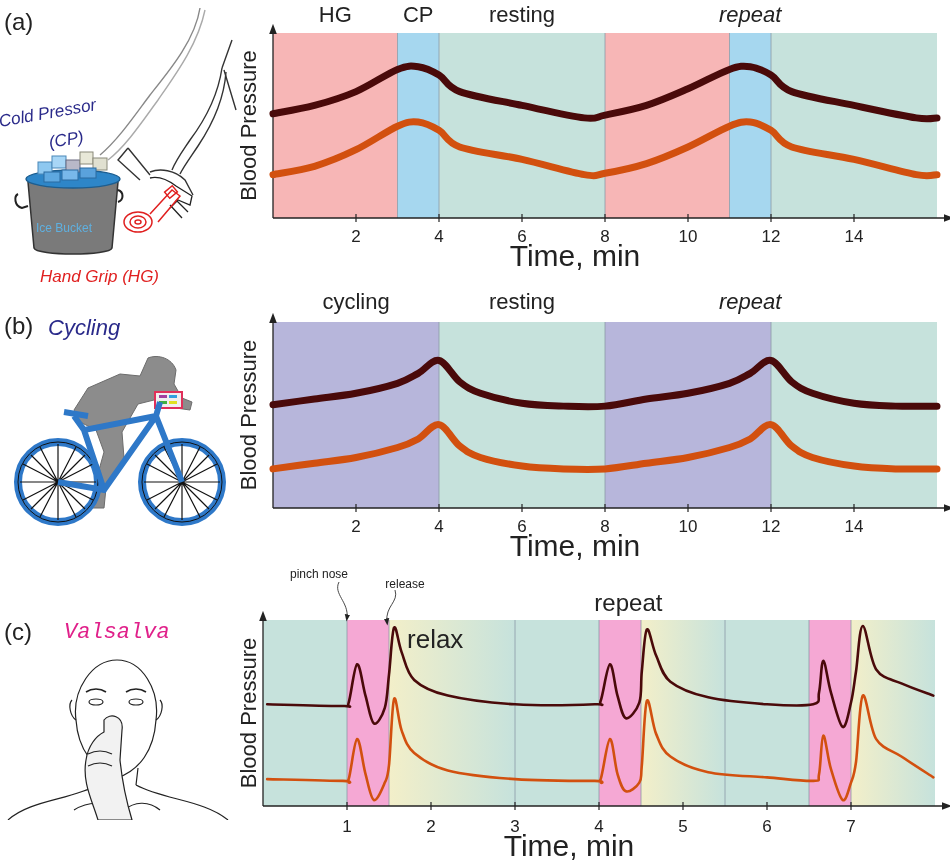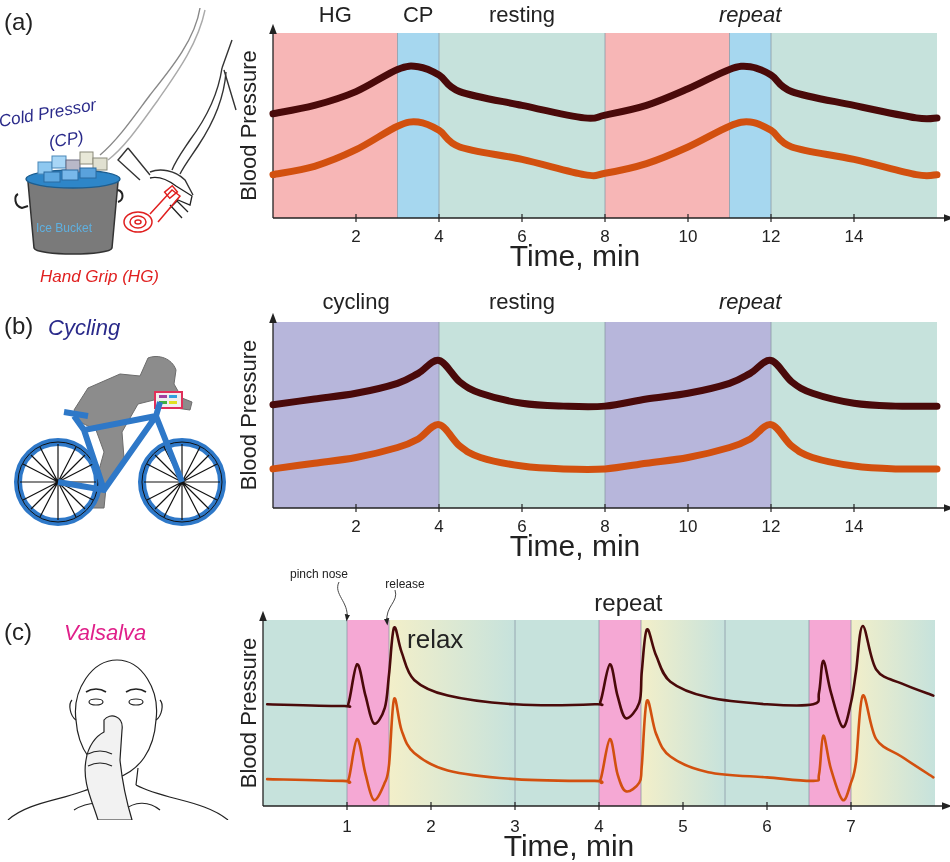--- a/index.html
+++ b/index.html
@@ -84,21 +84,21 @@
     <g stroke="#111" stroke-width="1.2">
       <path d="M58,104 L58,180 M20,142 L96,142 M31,115 L85,169 M31,169 L85,115 M40,107 L76,177 M40,177 L76,107 M23,124 L93,160 M23,160 L93,124"></path>
       <path d="M182,104 L182,180 M144,142 L220,142 M155,115 L209,169 M155,169 L209,115 M164,107 L200,177 M164,177 L200,107 M147,124 L217,160 M147,160 L217,124"></path>
     </g>
     <path d="M58,142 L104,150 L156,76 L182,142 M104,150 L84,90 L156,76 M84,90 L74,76 M156,76 L160,62" stroke="#2e78c8" stroke-width="6"></path>
     <path d="M64,72 L88,76" stroke="#2e78c8" stroke-width="6"></path>
   </g>
 </svg>
 
 <div class="panel-label" style="left:4px; top:618px;">(c)</div>
-<div class="panel-label ital" style="left:64px; top:620px; color:#e0208a; font-size:22px;">Valsalva</div>
+<div class="panel-label ital" style="left:64px; top:620px; color:#e0208a; font-size:22px;font-family:Liberation Mono, monospace;">Valsalva</div>
 
 <svg class="illus" width="240" height="170" style="left:0; top:650px;">
   <g fill="none" stroke="#222" stroke-width="1.2">
 
     <path d="M76,70 C72,40 92,10 117,10 C142,10 160,40 156,70 C154,100 140,120 117,128 C94,120 78,100 76,70 Z" fill="#fff"></path>
     <path d="M72,50 C68,54 70,66 76,70 M160,50 C164,54 162,66 156,70"></path>
 
     <path d="M86,42 C92,38 100,38 106,42 M126,42 C132,38 140,38 146,42" stroke-width="1.6"></path>
     <ellipse cx="96" cy="52" rx="7" ry="3"></ellipse>
     <ellipse cx="136" cy="52" rx="7" ry="3"></ellipse>

